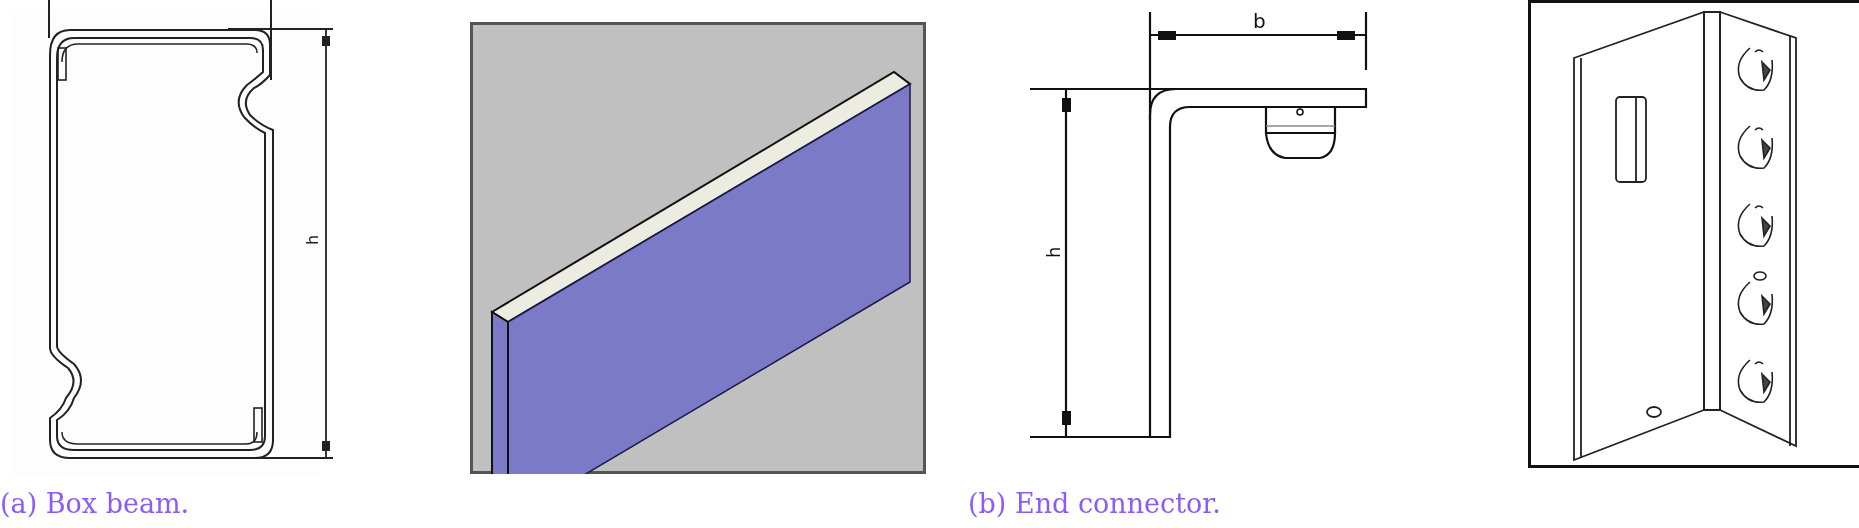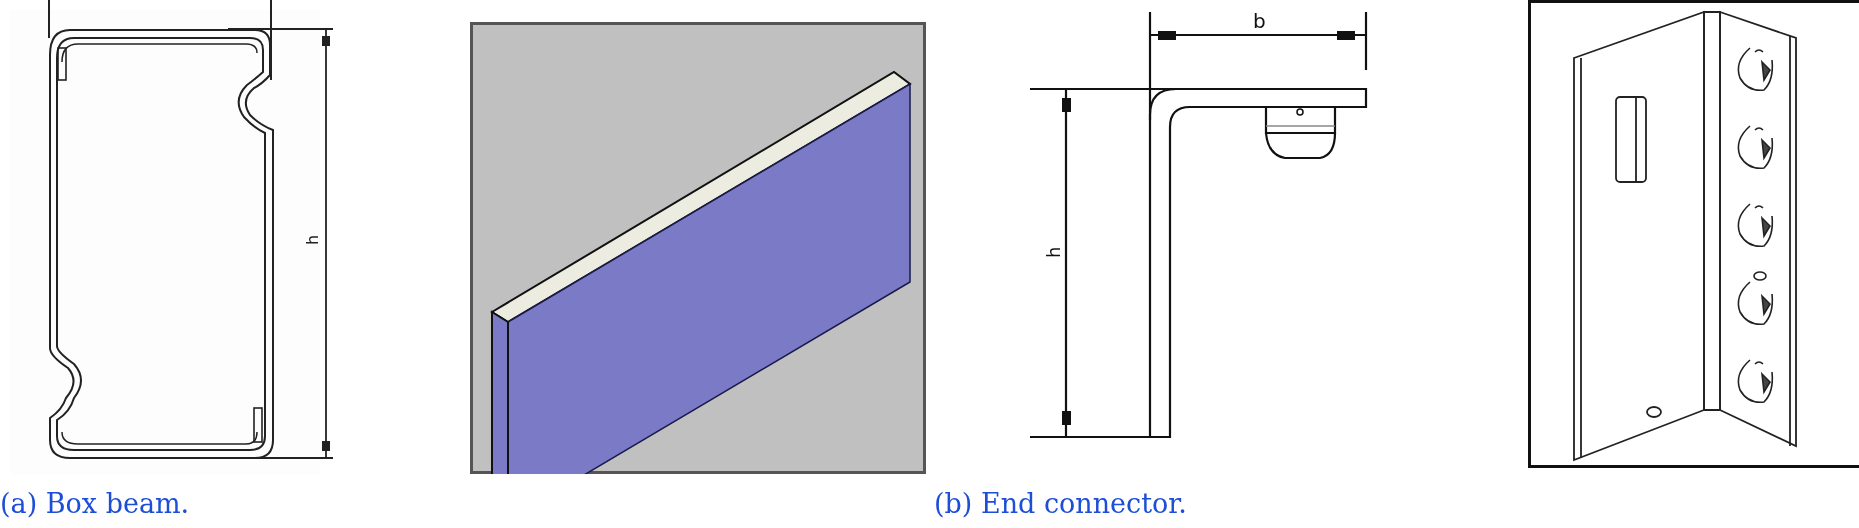--- a/index.html
+++ b/index.html
@@ -1,19 +1,19 @@
 <!DOCTYPE html>
 <html><head>
 <meta charset="utf-8">
 <style>
   html, body { margin: 0; padding: 0; background: #ffffff; }
   body { width: 1859px; height: 528px; position: relative; overflow: hidden;
          font-family: "DejaVu Serif", serif; }
   .panel { position: absolute; }
-  .caption { position: absolute; top: 488px; font-size: 27px; color: #1d4ed8;
+  .caption { position: absolute; top: 488px; font-size: 27px; color: #8b5cf6;
              font-family: "DejaVu Serif", serif; white-space: nowrap; }
   svg { display: block; }
 </style>
 </head>
 <body>
 
 <div class="panel" style="left:0;top:0;width:340px;height:480px;">
   <svg width="340" height="480" viewBox="0 0 340 480">
     <rect x="10" y="10" width="310" height="465" fill="#fdfdfd"></rect>
     <g fill="none" stroke="#222" stroke-width="2">
@@ -128,13 +128,13 @@
       <g transform="translate(222,380)">
           <path d="M 0 -20 Q -16 -6 -10 10 Q -2 24 14 22 Q 24 12 22 -8"></path>
           <path d="M 12 -6 L 20 2 L 14 12 Z" fill="#444"></path>
           <path d="M 5 -16 q 4 -4 8 0"></path>
         </g>
     </g>
   </svg>
 </div>
 
 <div class="caption" style="left:0px;">(a) Box beam.</div>
-<div class="caption" style="left:934px;">(b) End connector.</div>
+<div class="caption" style="left:968px;">(b) End connector.</div>
 
 </body></html>

